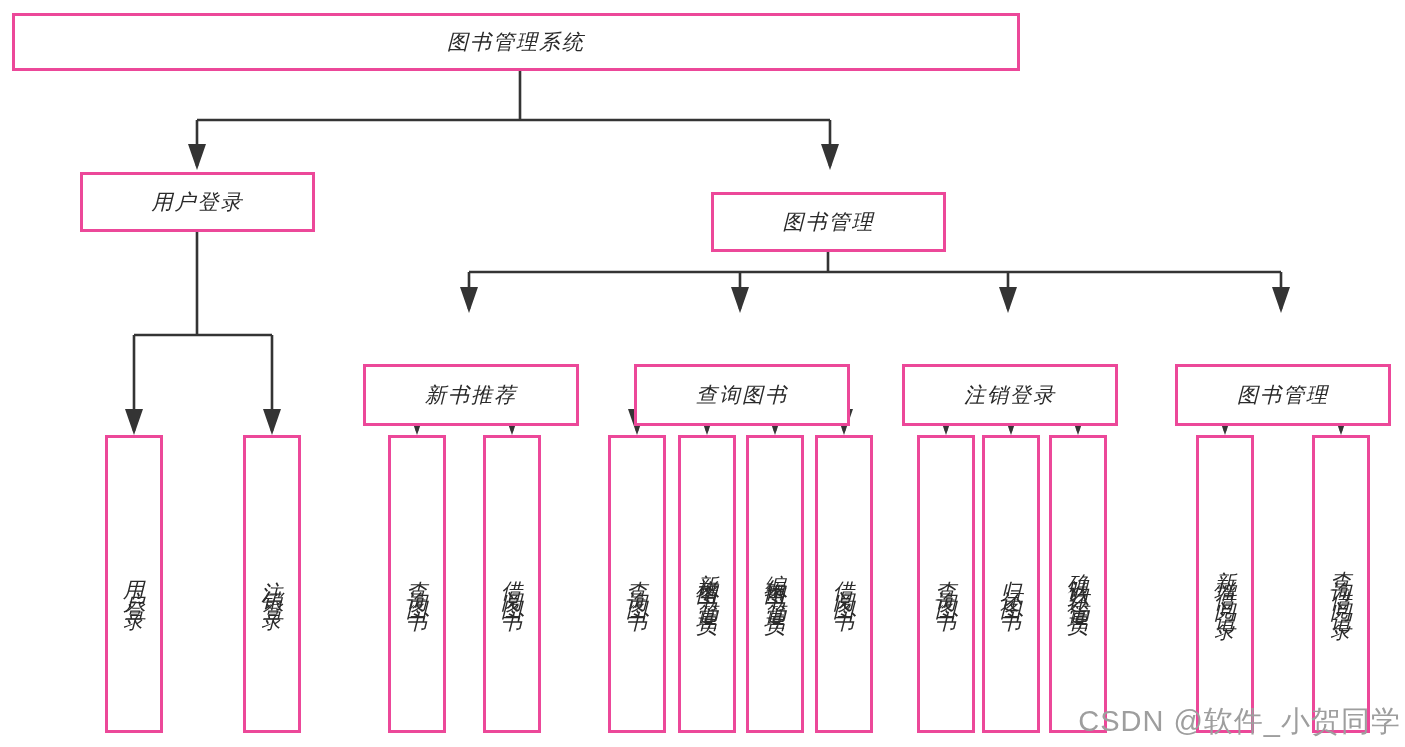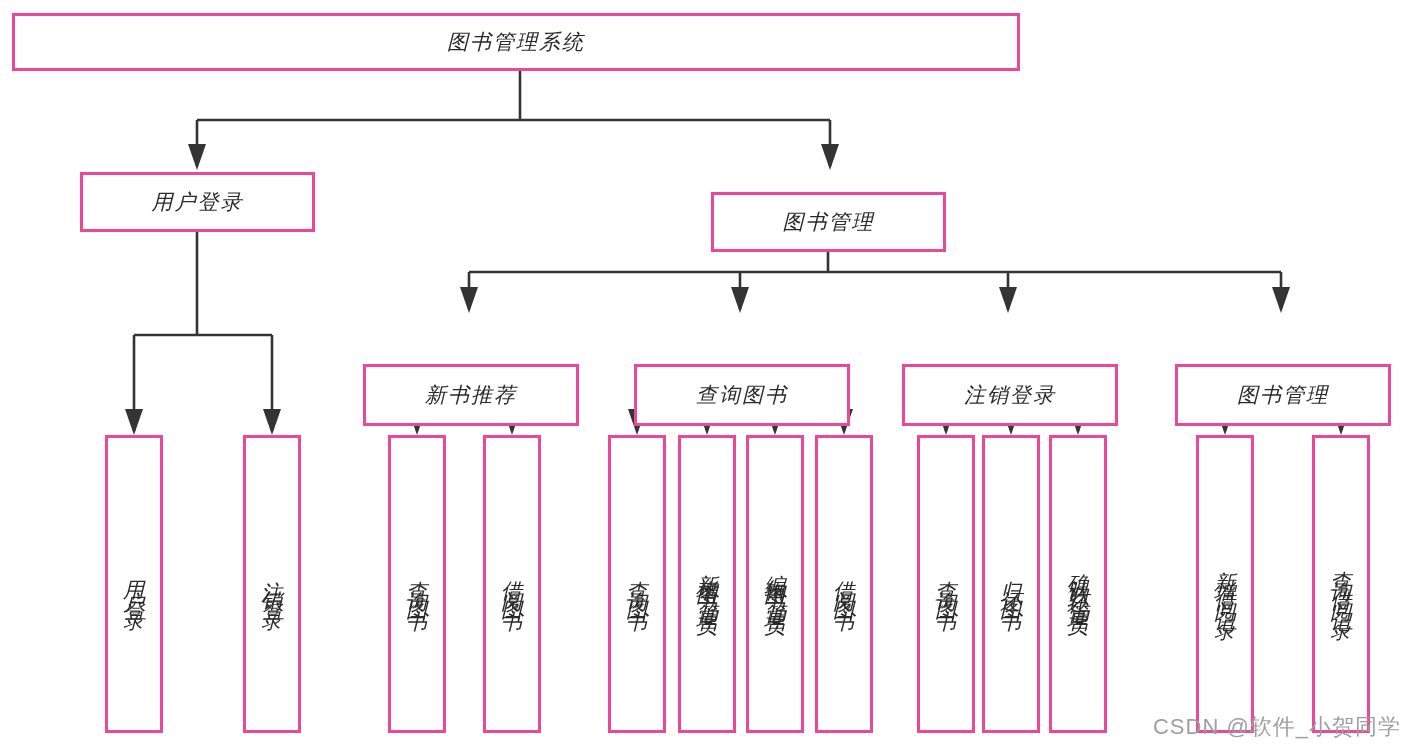--- a/index.html
+++ b/index.html
@@ -59,21 +59,21 @@
   .lf-8  { left: 815px; }
   .lf-9  { left: 917px; }
   .lf-10 { left: 982px; }
   .lf-11 { left: 1049px; }
   .lf-12 { left: 1196px; }
   .lf-13 { left: 1312px; }
   #watermark {
     position: absolute;
     right: 4px;
     bottom: 5px;
-    font-size: 22px;
+    font-size: 29px;
     color: #9e9e9e;
     letter-spacing: 1px;
     z-index: 5;
   }
 </style>
 </head>
 <body>
 
 <div id="canvas">
 

